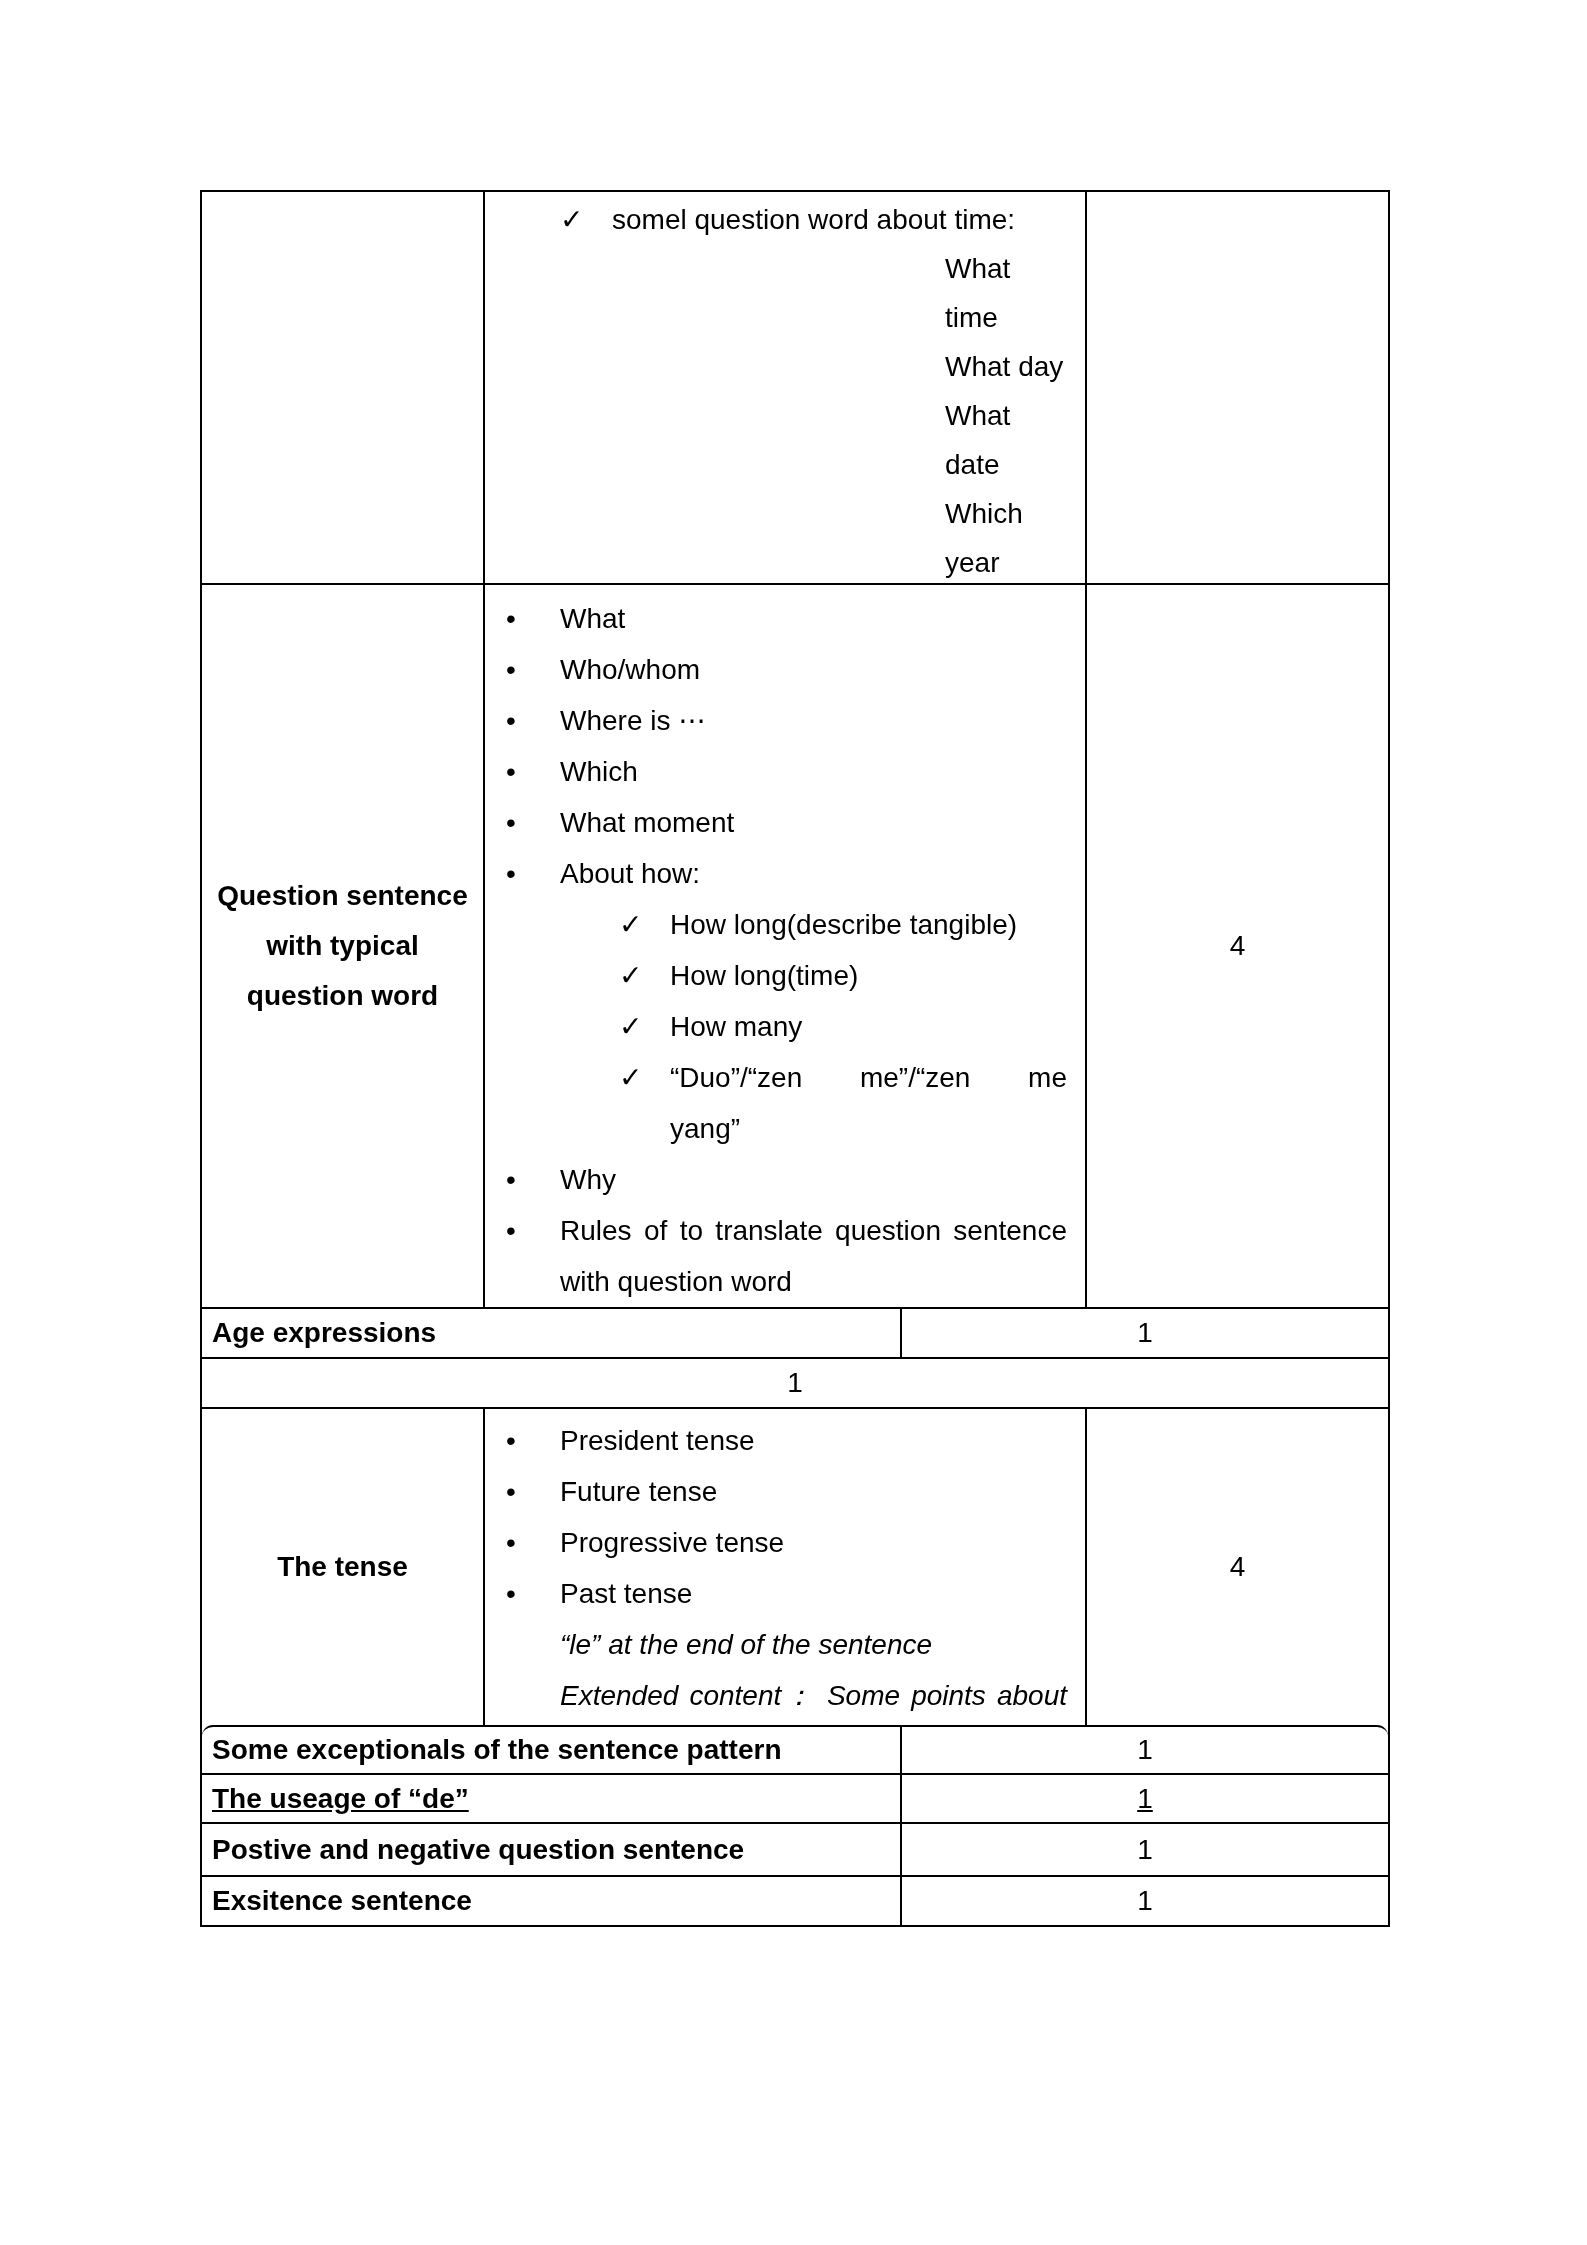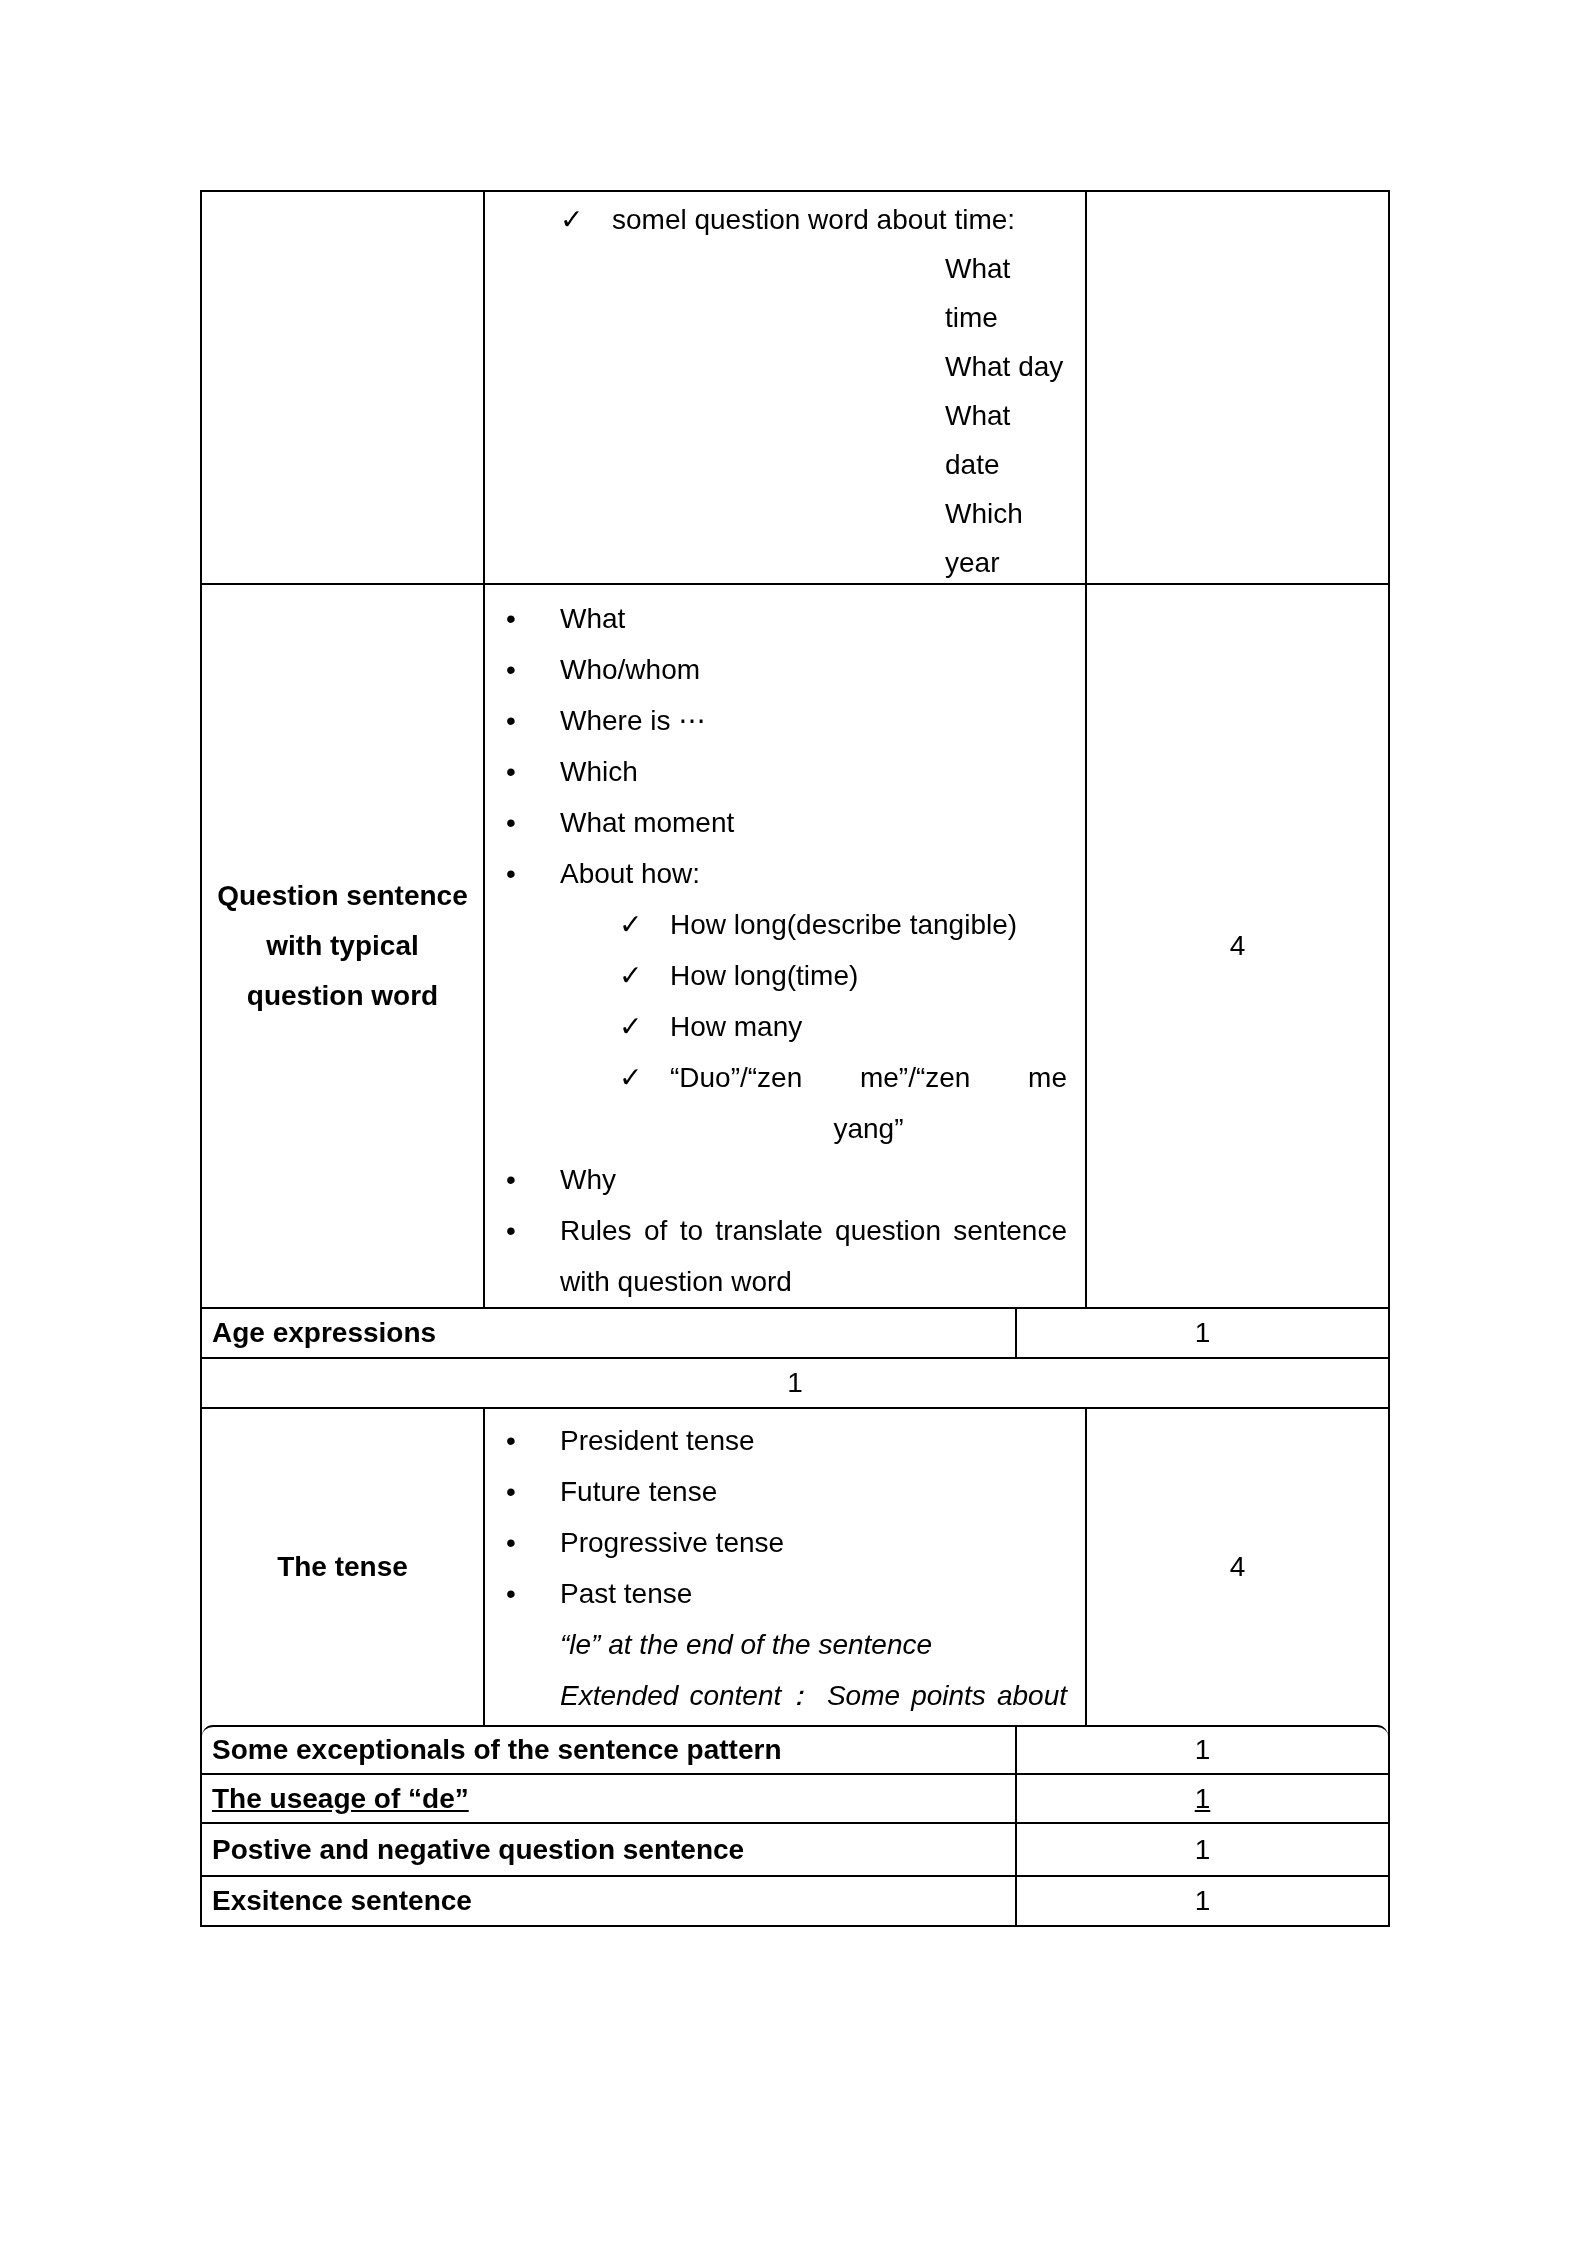--- a/index.html
+++ b/index.html
@@ -43,38 +43,38 @@
     padding: 8px 18px 0 0;
   }
   .r1 .c2 { line-height: 49px; padding-top: 3px; }
   .r5 .c2 { padding-top: 6px; }
   .c3 {
     flex: 1;
     display: flex; align-items: center; justify-content: center;
     font-size: 28px;
   }
   .cm {
-    width: 815px; border-right: 2px solid #000;
+    width: 700px; border-right: 2px solid #000;
     display: flex; align-items: center;
     font-weight: bold; font-size: 28px;
     padding-left: 10px;
   }
 
   
   .li  { display: flex; padding-left: 21px; }   
   .lc  { display: flex; padding-left: 134px; }  
   .lh  { display: flex; padding-left: 75px; }   
   .mk  { flex: none; }
   .li > .mk { width: 54px; }
   .lc > .mk { width: 51px; }
   .lh > .mk { width: 52px; }
   .tx  { flex: 1; min-width: 0; }
   .lt  { padding-left: 460px; white-space: nowrap; } 
   .cont75  { padding-left: 75px; }   
-  .cont185 { padding-left: 185px; text-align: center; }  
+  .cont185 { padding-left: 185px; }  
   .lx  { padding-left: 75px; }       
 
   .u   { text-decoration-thickness: 2px; text-underline-offset: 7px; }
   .it  { font-style: italic; }
   .blk { display: block; }
   .just { text-align: justify; text-align-last: justify; }
 </style>
 </head>
 <body>
 

